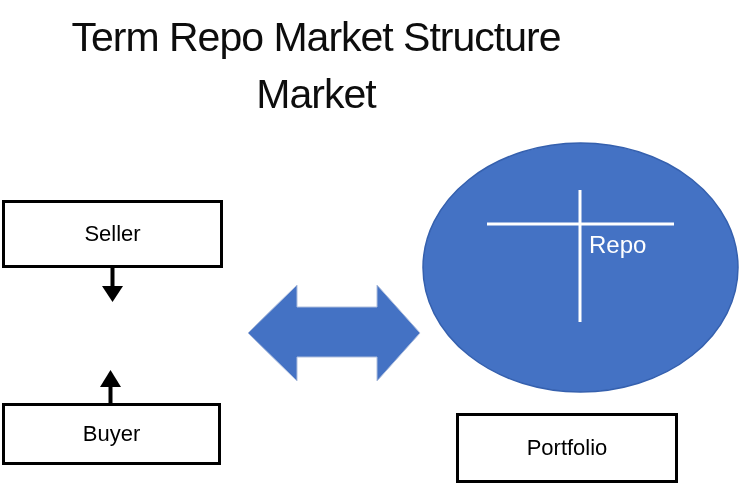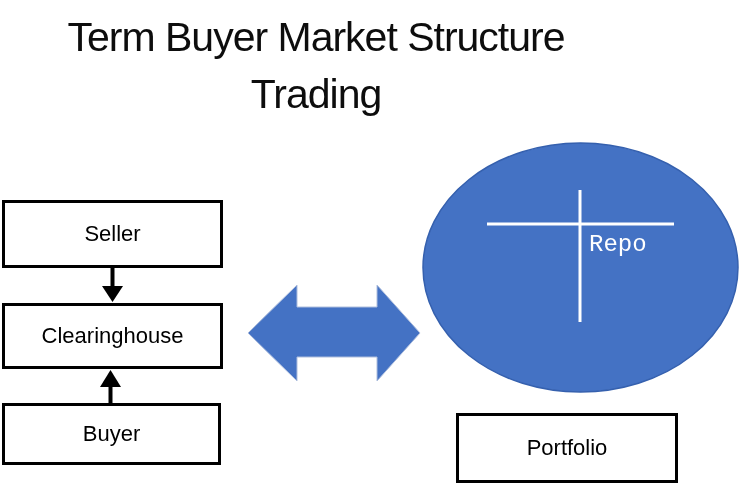--- a/index.html
+++ b/index.html
@@ -47,30 +47,30 @@
     width: 741px; height: 495px;
   }
   .ellipse-label {
     position: absolute;
     color: #ffffff;
     font-size: 24px;
     line-height: 30px;
     font-weight: 400;
   }
   .label-commercial-paper { left: 456px; top: 233px; }
-  .label-repo             { left: 589px; top: 230px; font-family: Liberation Mono, monospace; }
+  .label-repo             { left: 589px; top: 230px; }
 </style>
 </head>
 <body>
 
 <div class="canvas">
 
   <div class="title">
-    <div>Term Buyer Market Structure</div>
-    <div>Trading</div>
+    <div>Term Repo Market Structure</div>
+    <div>Market</div>
   </div>
 
   <svg class="connector-layer" viewBox="0 0 741 495">
 
     <g>
       <line x1="112.5" y1="268" x2="112.5" y2="288" stroke="#000000" stroke-width="4"></line>
       <polygon points="112.5,302 102,286 123,286" fill="#000000"></polygon>
     </g>
 
     <g>
@@ -85,23 +85,20 @@
     <g>
       <line x1="580" y1="190" x2="580" y2="322" stroke="#ffffff" stroke-width="3"></line>
       <line x1="487" y1="224" x2="674" y2="224" stroke="#ffffff" stroke-width="3"></line>
     </g>
   </svg>
 
   <div class="node-box box-seller">
     <span>Seller</span>
   </div>
 
-  <div class="node-box box-clearinghouse">
-    <span>Clearinghouse</span>
-  </div>
 
   <div class="node-box box-buyer">
     <span>Buyer</span>
   </div>
 
   <div class="ellipse-label label-repo">Repo</div>
 
   <div class="node-box box-portfolio">
     <div>Portfolio</div>
   </div>

